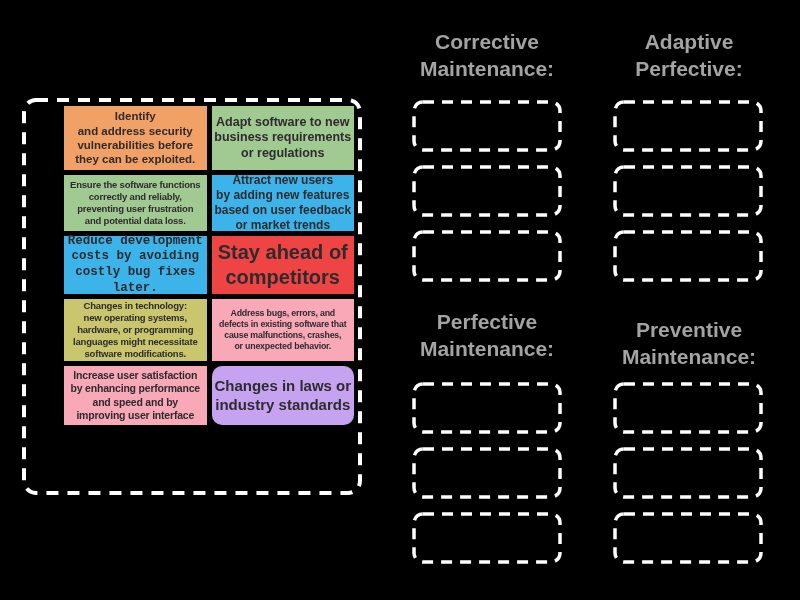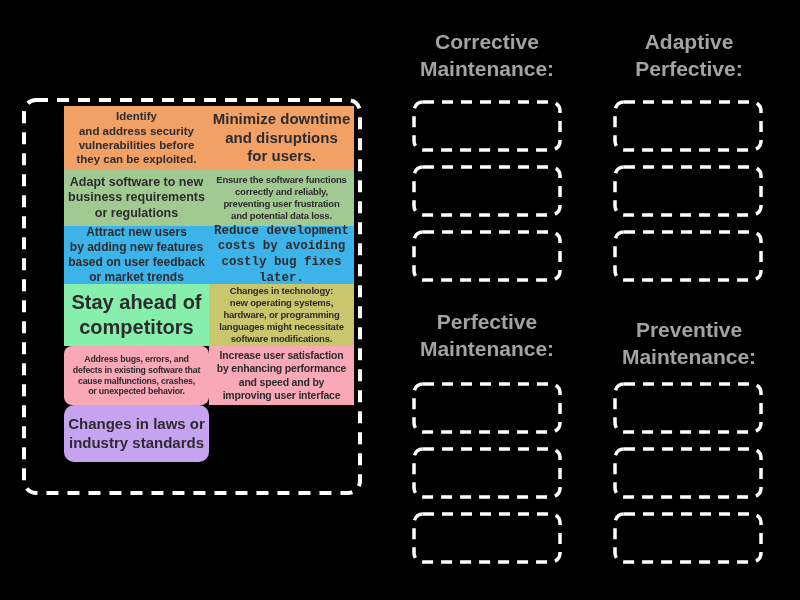--- a/index.html
+++ b/index.html
@@ -26,20 +26,21 @@
   .source-panel > svg.panel-border {
     position: absolute; left: 0; top: 0;
     pointer-events: none;
   }
   .tile-grid {
     position: absolute;
     left: 8px; top: 8px; right: 8px; bottom: 8px;
     display: grid;
     grid-template-columns: 1fr 1fr;
     grid-template-rows: 64px 56px 58px 62px 59px 57px;
+    gap: 5px;
     margin-left: 34px;
   }
   .tile {
     display: flex;
     align-items: center;
     justify-content: center;
     text-align: center;
     white-space: pre-line;
     color: #2e2b2e;
     font-weight: 700;
@@ -49,21 +50,21 @@
     cursor: grab;
   }
   .t1  { font-size: 11.5px; }
   .t2  { font-size: 15px; }
   .t3  { font-size: 12.5px; }
   .t4  { font-size: 9.5px;  letter-spacing: -0.2px; }
   .t5  { font-size: 12px; }
   .t6  { font-size: 12.5px; font-family: Liberation Mono, monospace; }
   .t7  { font-size: 20px; }
   .t8  { font-size: 9.5px;  letter-spacing: -0.2px; }
-  .t9  { font-size: 8.8px;  letter-spacing: -0.2px; border-radius: 8px; }
+  .t9  { font-size: 8.8px;  letter-spacing: -0.2px; }
   .t10 { font-size: 10.5px; letter-spacing: -0.2px; }
   .t11 { font-size: 15px; border-radius: 10px; }
 
   
   .cat-header {
     position: absolute;
     width: 180px;
     color: #a3a3a3;
     font-weight: 700;
     font-size: 21px;
@@ -99,38 +100,35 @@
 
   <div class="source-panel">
     <svg class="panel-border" width="340" height="397">
       <rect x="2" y="2" width="336" height="393" rx="12" fill="none" stroke="#ffffff" stroke-width="4" stroke-dasharray="12 9"></rect>
     </svg>
     <div class="tile-grid">
       <div class="tile t1" style="background: rgb(241, 160, 102);">Identify
 and address security
 vulnerabilities before
 they can be exploited.</div>
-      <div class="tile t2" style="background: rgb(241, 160, 102);">Minimize downtime
-and disruptions
-for users.</div>
       <div class="tile t3" style="background: rgb(161, 201, 146);">Adapt software to new
 business requirements
 or regulations</div>
       <div class="tile t4" style="background: rgb(161, 201, 146);">Ensure the software functions
 correctly and reliably,
 preventing user frustration
 and potential data loss.</div>
       <div class="tile t5" style="background: rgb(60, 180, 234);">Attract new users
 by adding new features
 based on user feedback
 or market trends</div>
       <div class="tile t6" style="background: rgb(60, 180, 234);">Reduce development
 costs by avoiding
 costly bug fixes later.</div>
-      <div class="tile t7" style="background: #86efac;">Stay ahead of
+      <div class="tile t7" style="background: #ef4444;">Stay ahead of
 competitors</div>
       <div class="tile t8" style="background: rgb(201, 198, 109);">Changes in technology:
 new operating systems,
 hardware, or programming
 languages might necessitate
 software modifications.</div>
       <div class="tile t9" style="background: rgb(248, 168, 182);">Address bugs, errors, and
 defects in existing software that
 cause malfunctions, crashes,
 or unexpected behavior.</div>

